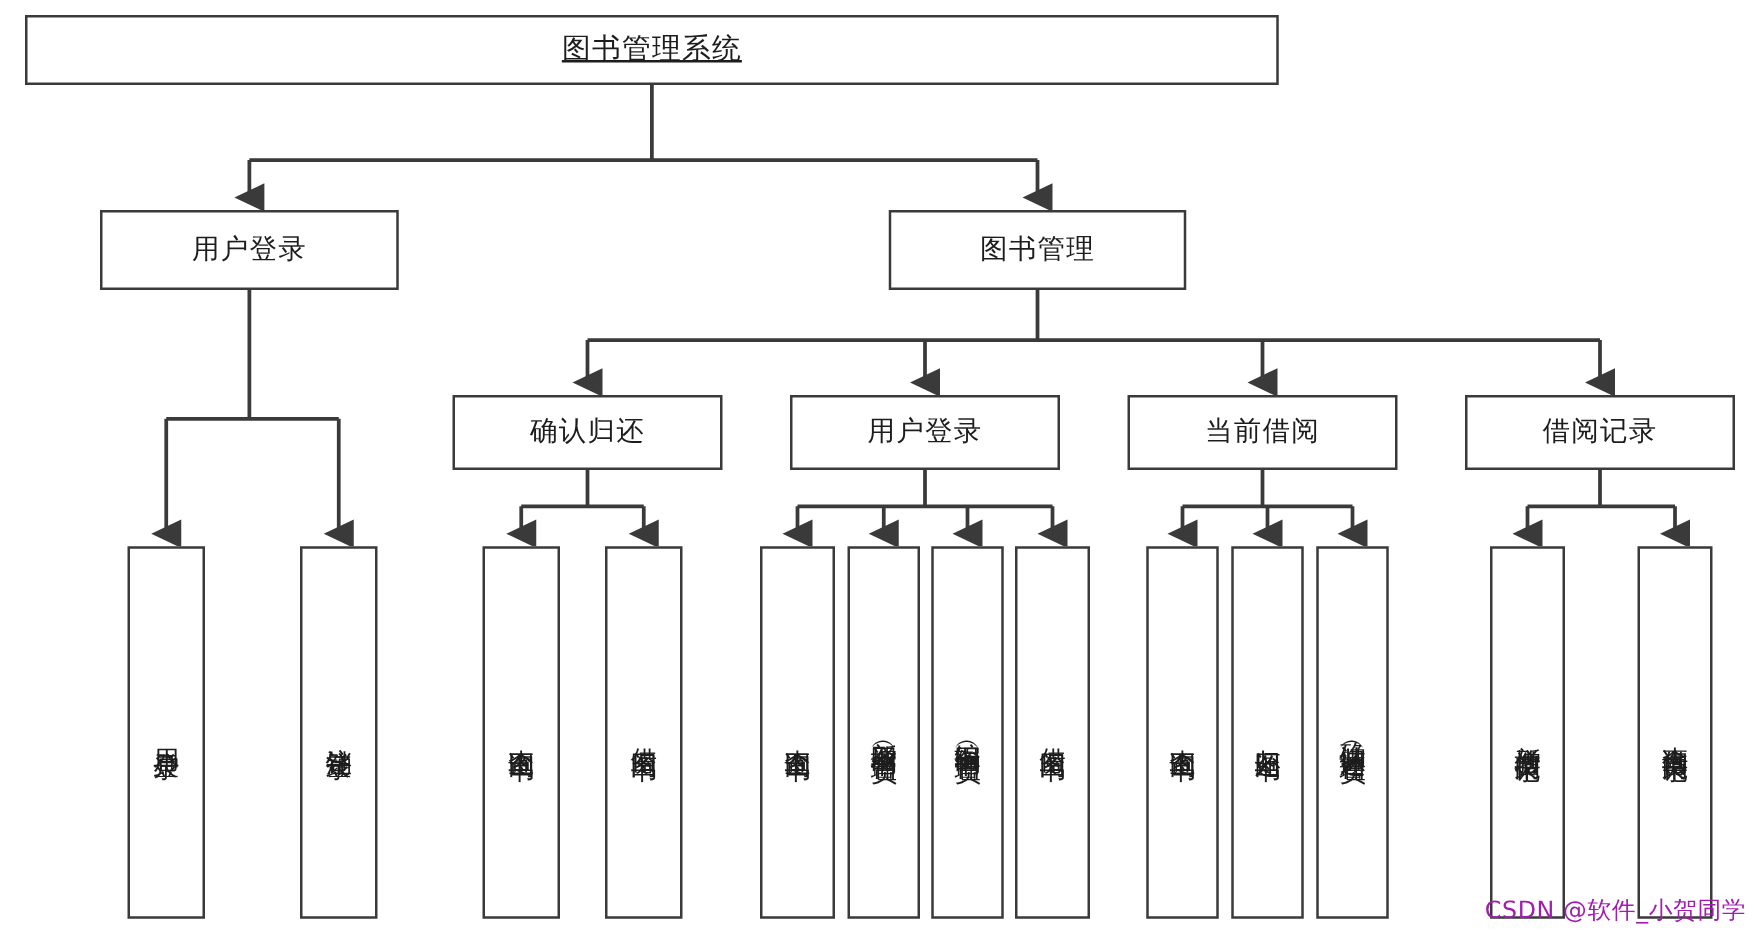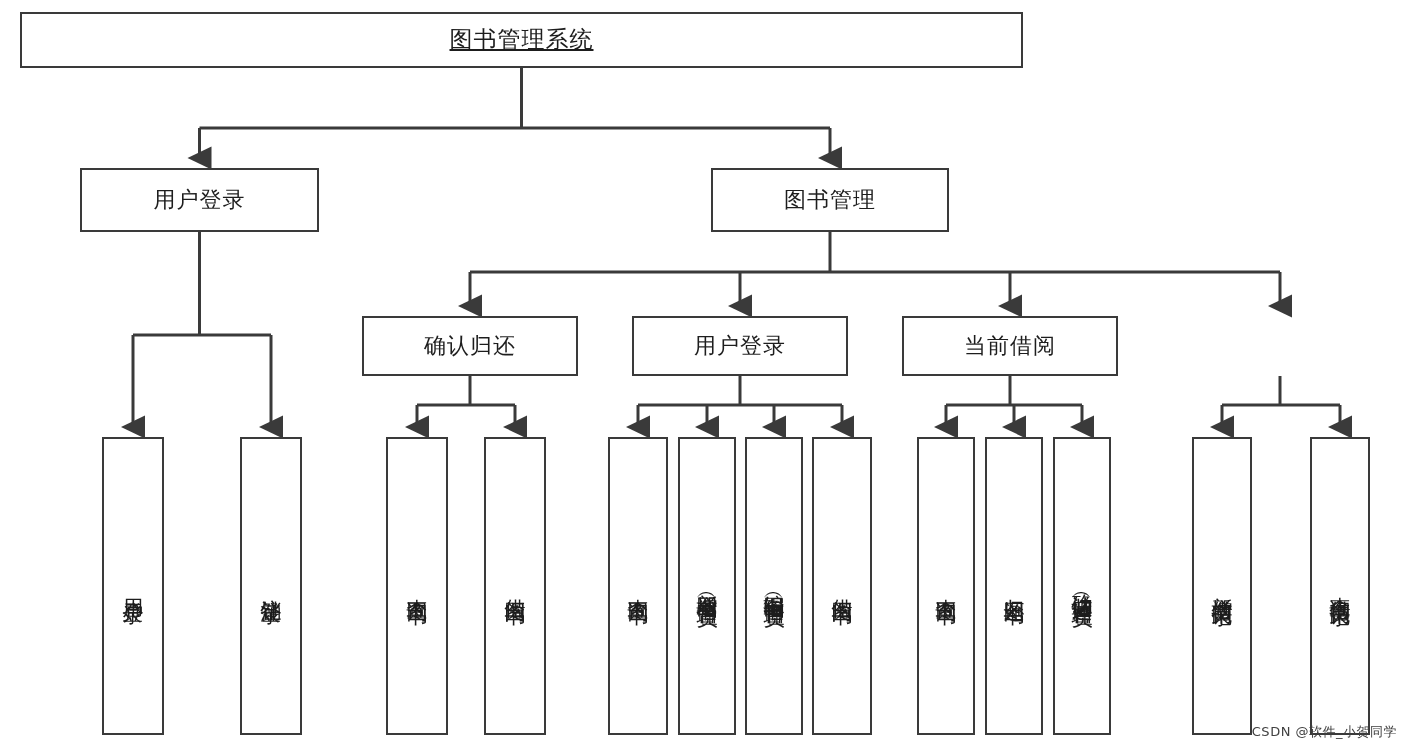--- a/index.html
+++ b/index.html
@@ -60,22 +60,22 @@
     display: block;
   }
   .node.root {
     font-size: 23px;
     text-decoration: underline;
   }
   .watermark {
     position: absolute;
     right: 8px;
     bottom: 6px;
-    font-size: 13px;
-    color: #404040;
+    font-size: 19px;
+    color: #a21caf;
     letter-spacing: 0.5px;
     z-index: 5;
     white-space: nowrap;
   }
 </style>
 </head>
 <body>
 
 <div id="diagram-root">
 
@@ -135,20 +135,23 @@
 
   <div class="node horiz" style="left: 362px; top: 316px; width: 216px; height: 60px;">
     <span>确认归还</span>
   </div>
   <div class="node horiz" style="left: 632px; top: 316px; width: 216px; height: 60px;">
     <span>用户登录</span>
   </div>
   <div class="node horiz" style="left: 902px; top: 316px; width: 216px; height: 60px;">
     <span>当前借阅</span>
   </div>
+  <div class="node horiz" style="left: 1172px; top: 316px; width: 216px; height: 60px;">
+    <span>借阅记录</span>
+  </div>
 
   <div class="node vert" style="left: 102px; top: 437px; width: 62px; height: 298px;">
     <span class="vtext">用户登录</span>
   </div>
   <div class="node vert" style="left: 240px; top: 437px; width: 62px; height: 298px;">
     <span class="vtext">注销登录</span>
   </div>
   <div class="node vert" style="left: 386px; top: 437px; width: 62px; height: 298px;">
     <span class="vtext">查询图书</span>
   </div>

